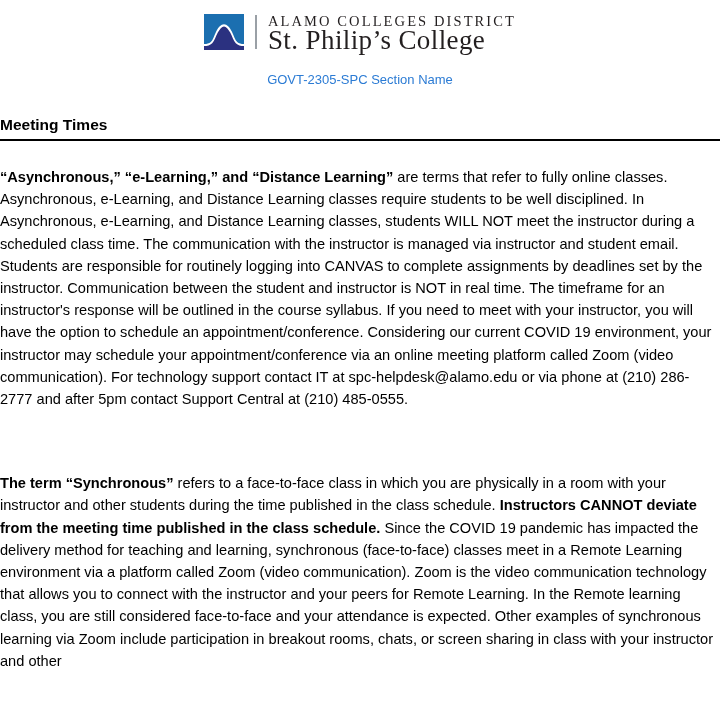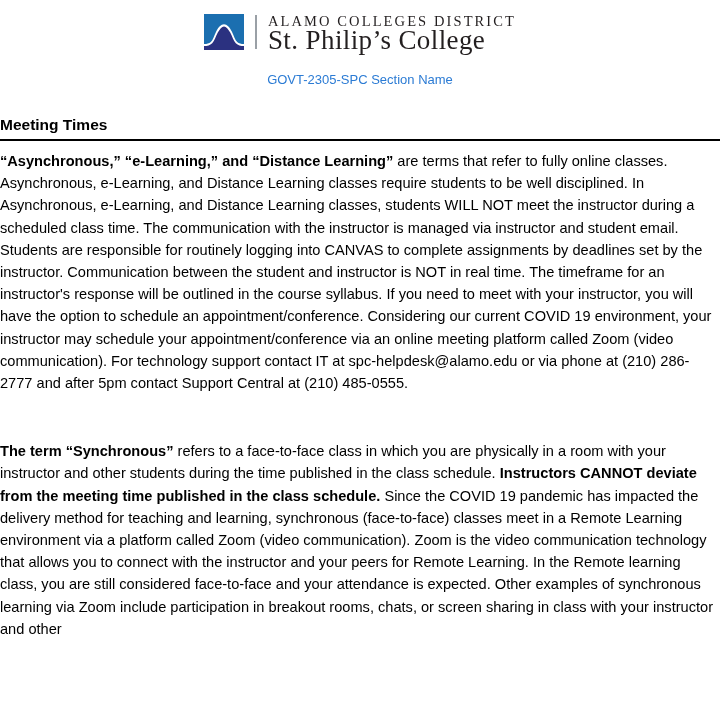--- a/index.html
+++ b/index.html
@@ -110,21 +110,21 @@
   .section-rule {
     border: 0;
     border-top: 2px solid #000000;
     margin: 3px 0 0 0;
     height: 0;
     width: 100%;
   }
 
   
   .body-para {
-    margin: 9px 0 0 0;
+    margin: 25px 0 0 0;
     padding: 0;
     font-size: 14.6px;
     line-height: 22.2px;
     text-align: left;
     color: #000;
   }
   .spacer-para {
     height: 22px;
     margin: 15px 0 0 0;
   }

